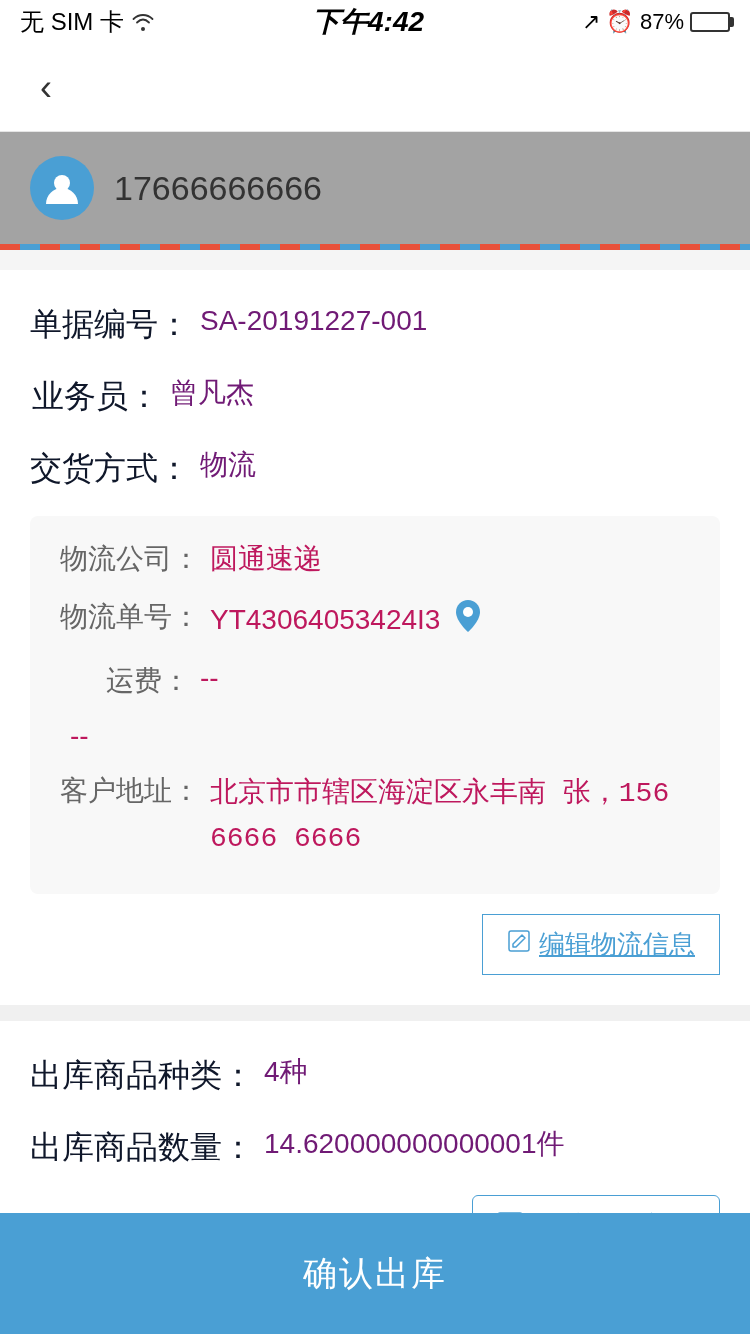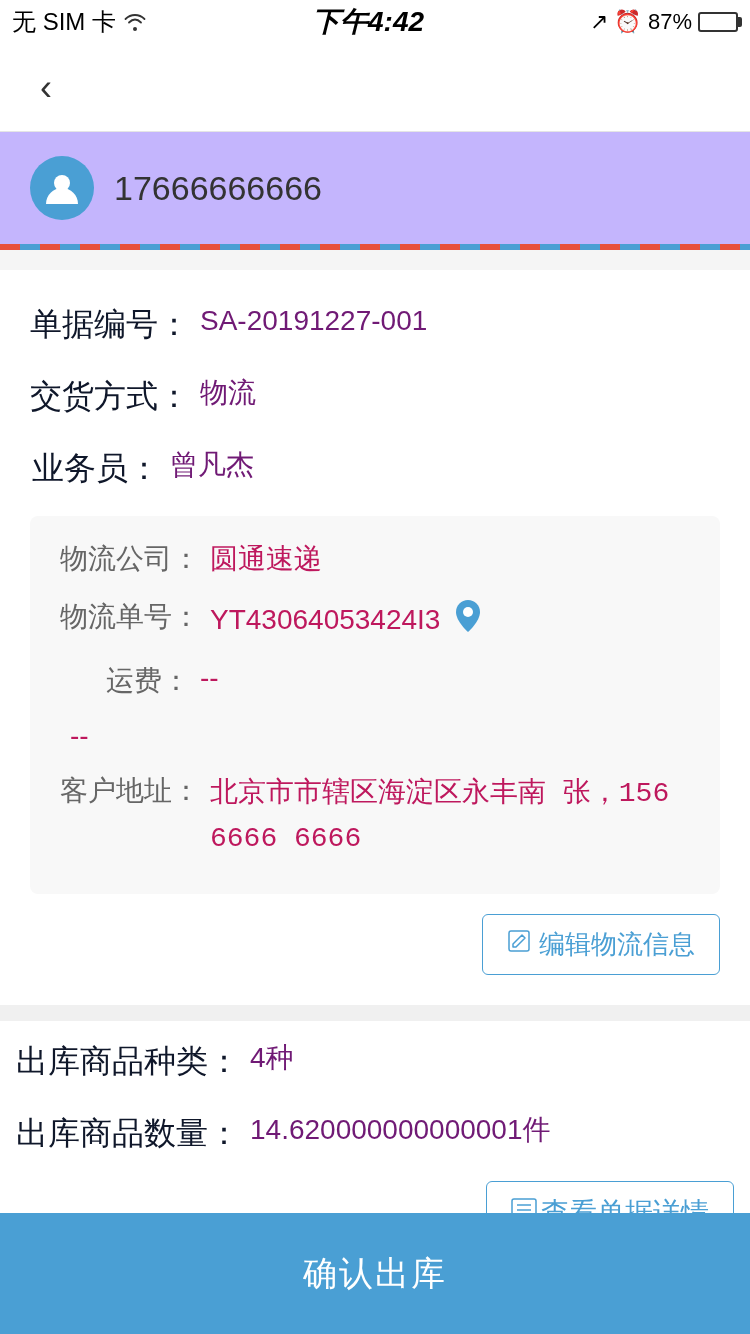--- a/index.html
+++ b/index.html
@@ -13,21 +13,21 @@
       font-size: 28px;
     }
 
     
     .status-bar {
       background: #fff;
       height: 44px;
       display: flex;
       align-items: center;
       justify-content: space-between;
-      padding: 0 12px;
+      padding: 0 20px;
       font-size: 24px;
       font-weight: 500;
     }
     .status-left {
       display: flex;
       align-items: center;
       gap: 8px;
       font-size: 24px;
     }
     .status-center {
@@ -91,21 +91,21 @@
       position: absolute;
       left: 50%;
       transform: translateX(-50%);
       font-size: 32px;
       font-weight: 600;
       color: #333;
     }
 
     
     .customer-header {
-      background: #c4b5fd;
+      background: #a3a3a3;
       padding: 24px 30px;
       display: flex;
       align-items: center;
       gap: 20px;
     }
     .customer-avatar {
       width: 64px;
       height: 64px;
       border-radius: 50%;
       background: #4a9fd4;
@@ -209,38 +209,39 @@
     .edit-logistics-btn {
       display: flex;
       justify-content: flex-end;
       margin-top: 20px;
     }
     .btn-edit {
       border: 1px solid #4a9fd4;
       color: #4a9fd4;
       background: #fff;
       padding: 12px 24px;
-      border-radius: 6px;
+      border-radius: 0;
       font-size: 26px;
       display: flex;
       align-items: center;
       gap: 8px;
       cursor: pointer;
+      text-decoration: underline;
     }
 
     
     .section-divider {
       height: 16px;
       background: #f0f0f0;
     }
 
     
     .goods-section {
       background: #fff;
-      padding: 16px;
+      padding: 30px;
     }
 
     
     .view-details-btn {
       display: flex;
       justify-content: flex-end;
       margin-top: 20px;
     }
     .btn-details {
       border: 1px solid #4a9fd4;
@@ -318,26 +319,26 @@
 </div>
 
 <div class="dashed-divider"></div>
 
 <div class="section">
   <div class="info-row">
     <span class="info-label">单据编号：</span>
     <span class="info-value">SA-20191227-001</span>
   </div>
   <div class="info-row">
+    <span class="info-label">业务员：</span>
+    <span class="info-value">曾凡杰</span>
+  </div>
+  <div class="info-row">
     <span class="info-label">交货方式：</span>
     <span class="info-value">物流</span>
-  </div>
-  <div class="info-row">
-    <span class="info-label">业务员：</span>
-    <span class="info-value">曾凡杰</span>
   </div>
 
   <div class="logistics-card">
     <div class="logistics-row">
       <span class="logistics-label">物流公司：</span>
       <span class="logistics-value">圆通速递</span>
     </div>
     <div class="logistics-row">
       <span class="logistics-label">物流单号：</span>
       <span class="logistics-value">

